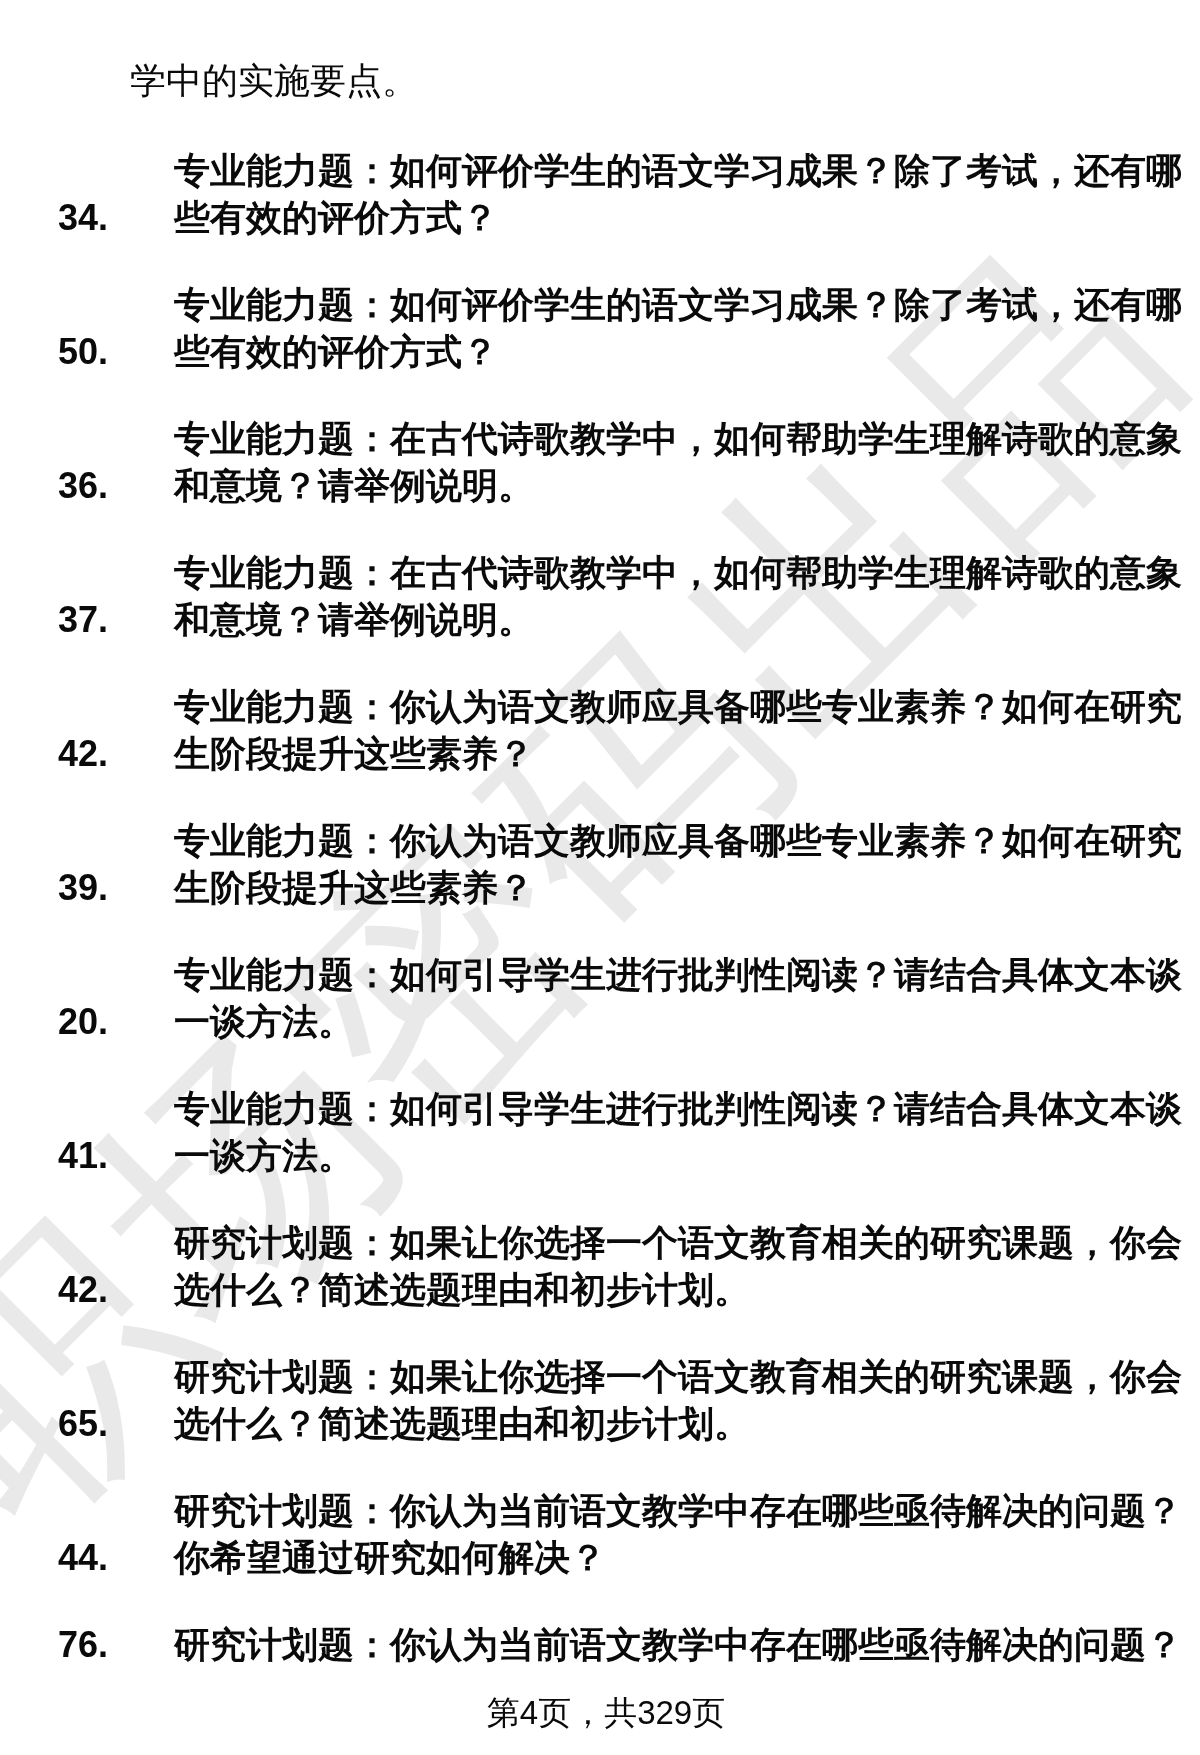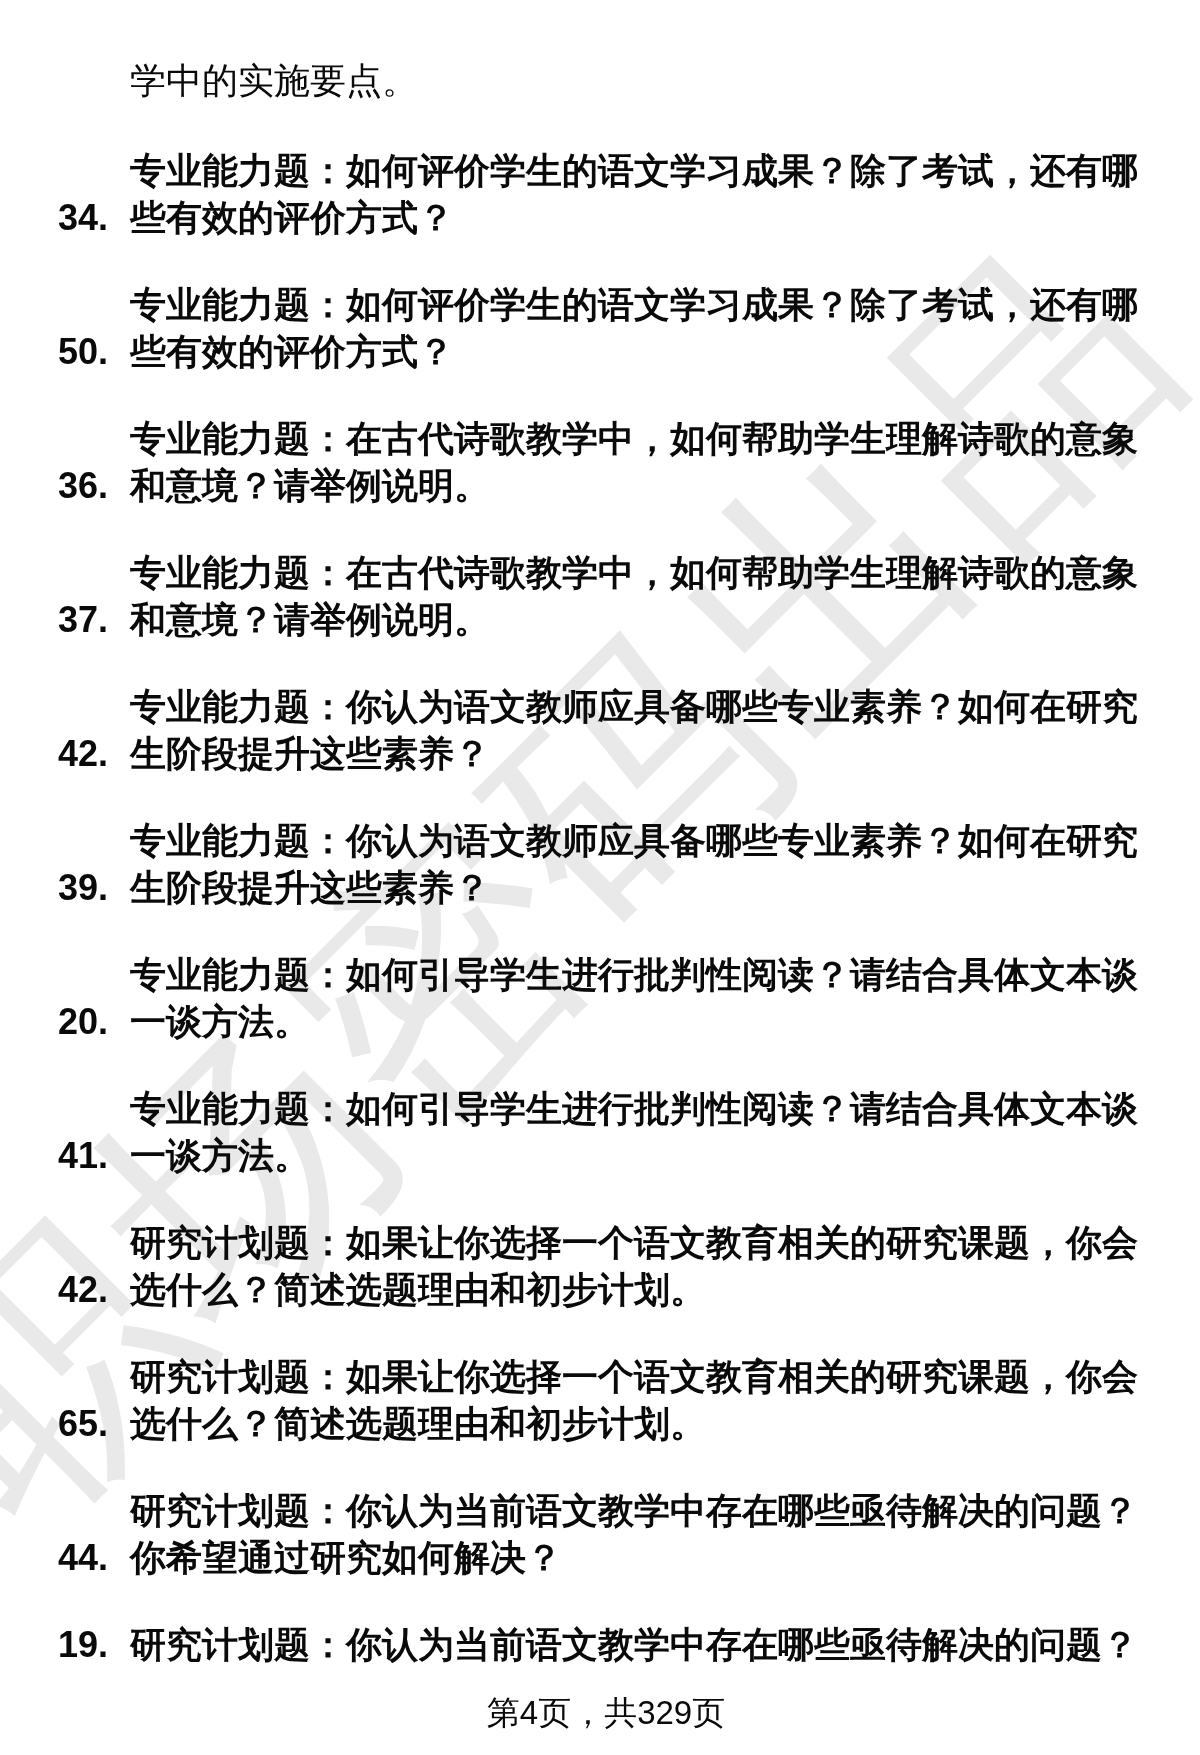--- a/index.html
+++ b/index.html
@@ -42,21 +42,21 @@
     align-items: flex-end;
     margin-bottom: 40px;
     font-weight: bold;
   }
   .num {
     flex: 0 0 72px;
     width: 72px;
     font-size: 36px;
     line-height: 47px;
   }
-  .txt { min-width: 0; }
+  .txt { min-width: 0; margin-left: 44px; }
   .line {
     font-size: 36px;
     line-height: 47px;
     white-space: nowrap;
   }
   .footer {
     position: absolute;
     left: 12px;
     right: 0;
     bottom: 24px;
@@ -160,21 +160,21 @@
 
   <div class="item">
     <span class="num">44.</span>
     <div class="txt">
             <div class="line">研究计划题：你认为当前语文教学中存在哪些亟待解决的问题？</div>
             <div class="line">你希望通过研究如何解决？</div>
           </div>
   </div>
 
   <div class="item">
-    <span class="num">19.</span>
+    <span class="num">76.</span>
     <div class="txt">
             <div class="line">研究计划题：你认为当前语文教学中存在哪些亟待解决的问题？</div>
           </div>
   </div>
 </div>
 
   </div>
 
   <div class="footer">第4页，共329页</div>
 

